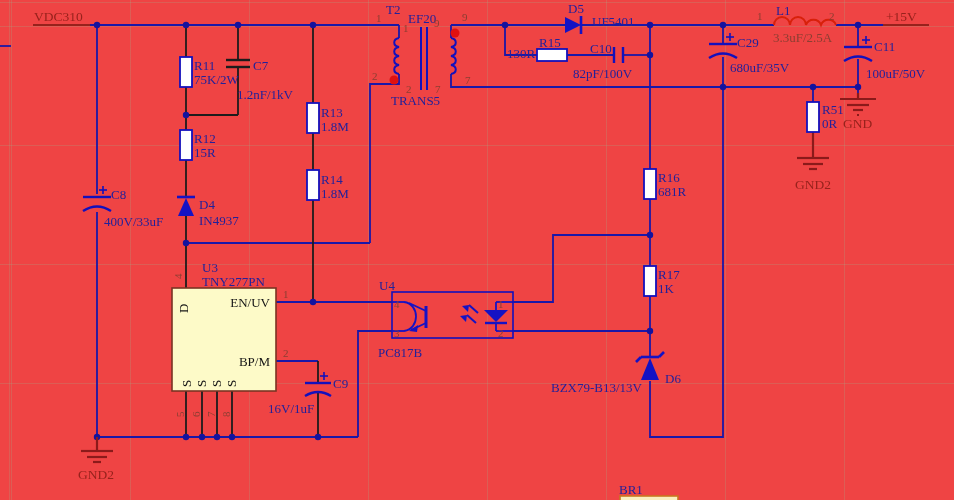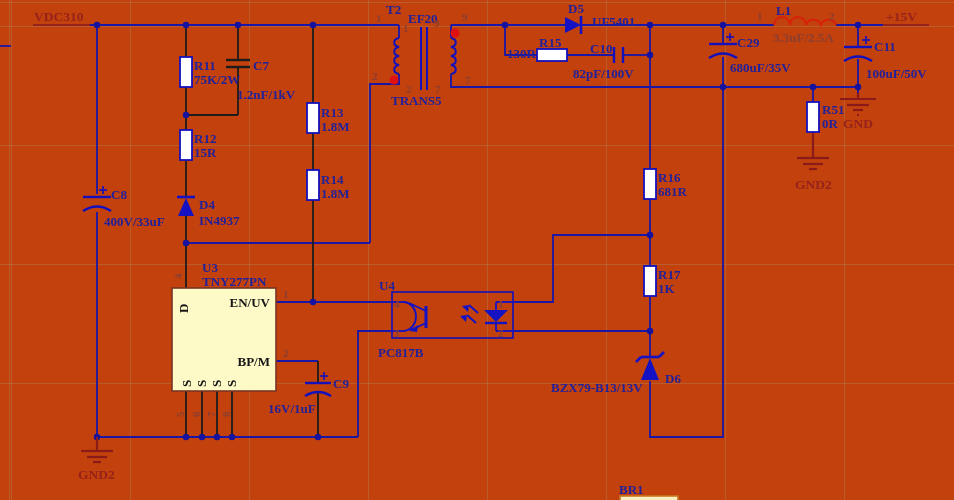--- a/index.html
+++ b/index.html
@@ -1,17 +1,17 @@
 <!DOCTYPE html>
 <html><head>
 <meta charset="utf-8">
 <style>
   html,body{margin:0;padding:0;}
   body{font-family:"Liberation Serif", serif; background:#e8e8e8;}
-  #stage{position:relative;width:954px;height:500px;background:#c2410c;overflow:hidden;font-weight:bold;}
+  #stage{position:relative;width:954px;height:500px;background:#ef4444;overflow:hidden;}
   
   #stage::before{content:"";position:absolute;inset:0;
     background-image:
       repeating-linear-gradient(to right, rgba(170,162,130,0.28) 0 1px, transparent 1px 119px),
       repeating-linear-gradient(to bottom, rgba(170,162,130,0.28) 0 1px, transparent 1px 119px);
     background-position:11px 26px;pointer-events:none;}
   svg{position:absolute;left:0;top:0;}
   text{font-family:"Liberation Serif", serif;}
   .ref{fill:#23219A;font-size:13px;}
   .val{fill:#23219A;font-size:13px;}

